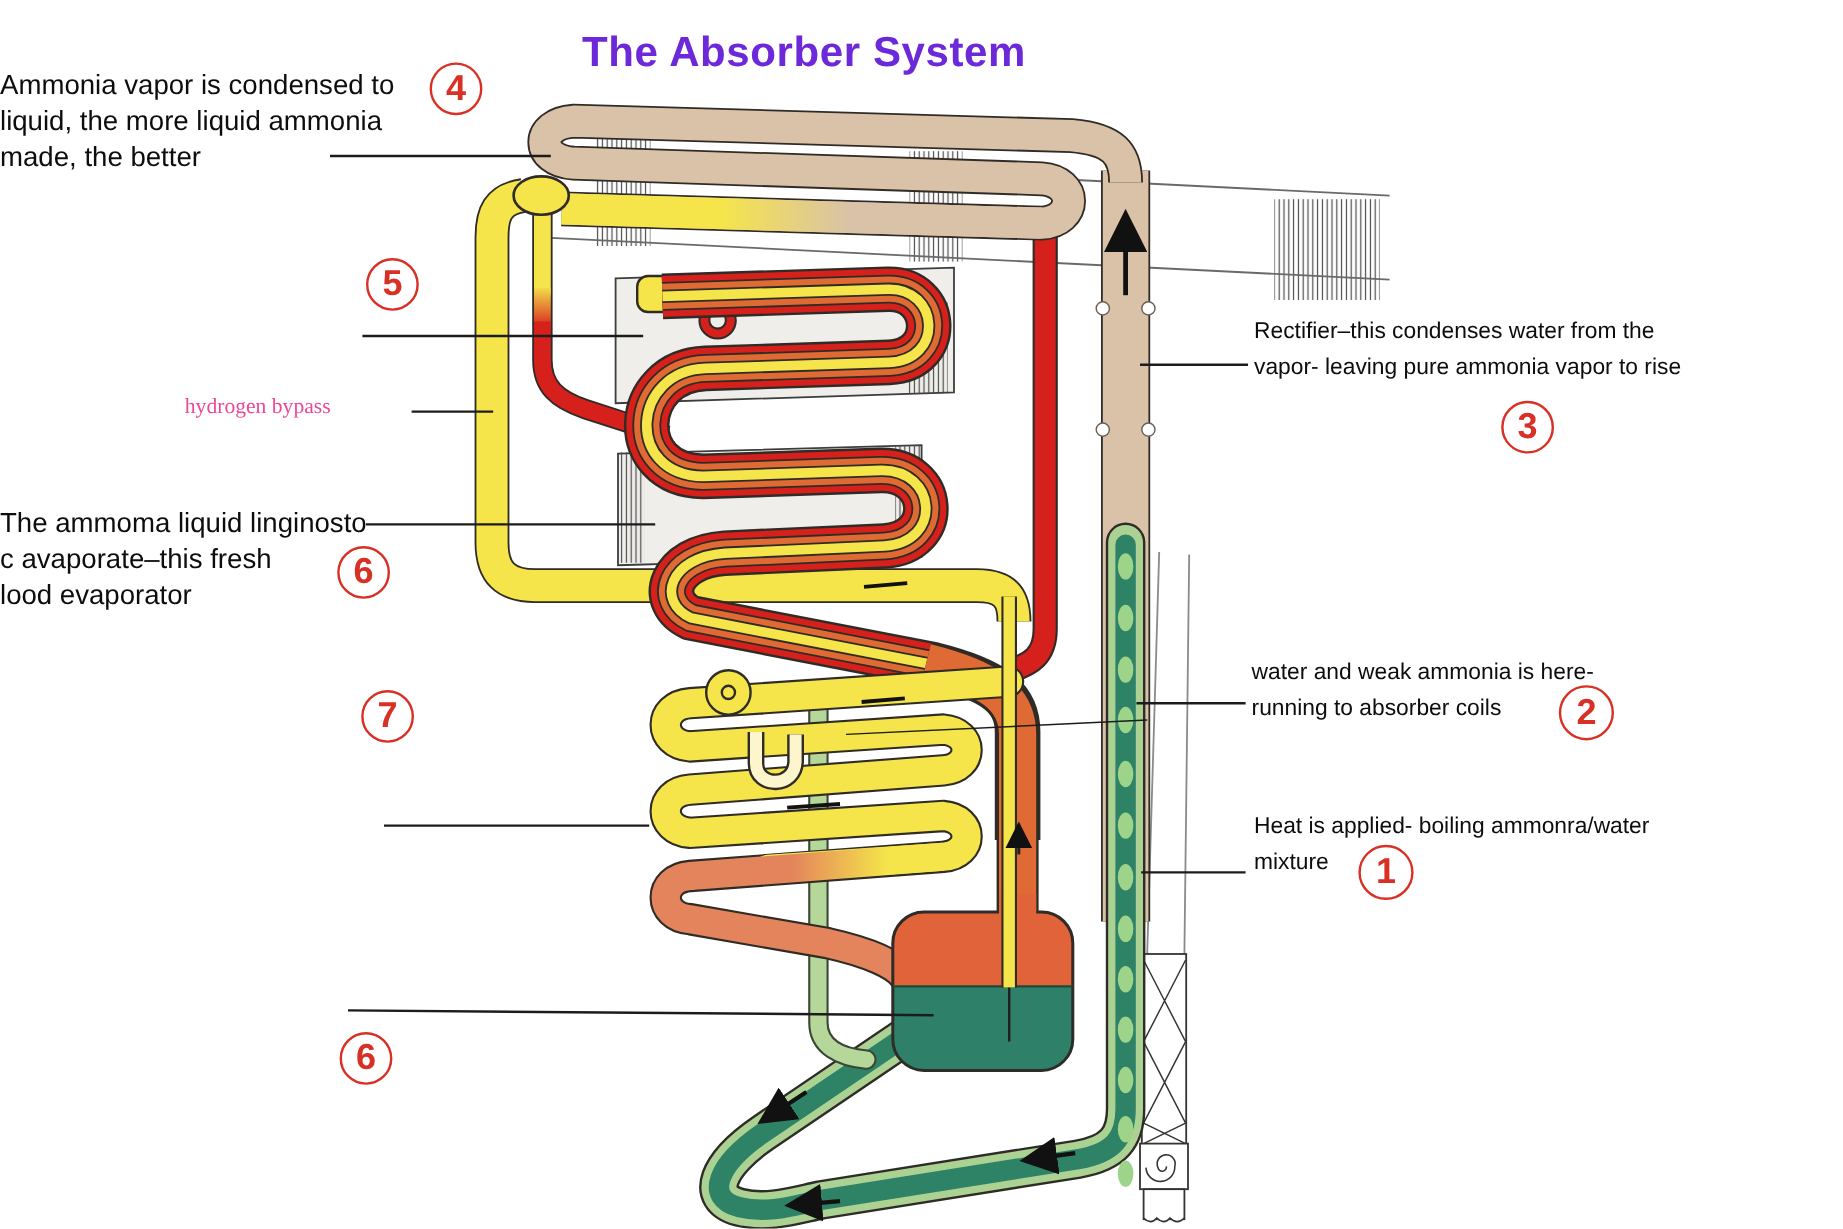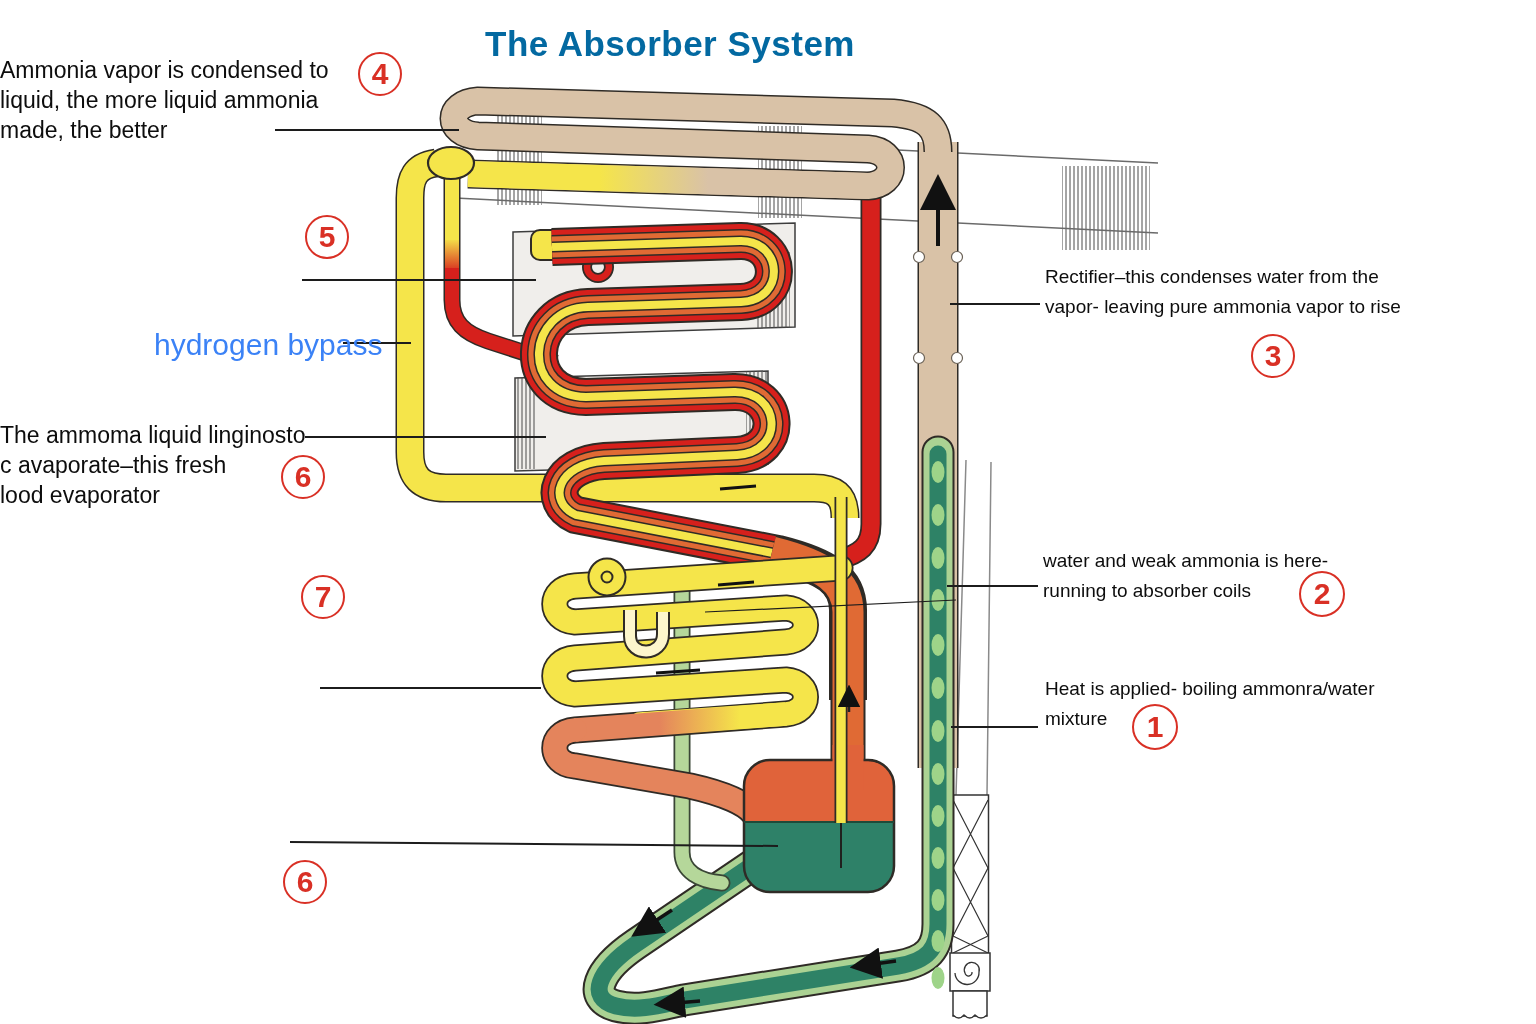--- a/index.html
+++ b/index.html
@@ -2,26 +2,26 @@
 <html><head>
 <meta charset="utf-8">
 <style>
   html,body{margin:0;padding:0;background:#ffffff;}
   #stage{position:relative;width:1536px;height:1024px;background:#ffffff;overflow:hidden;
          font-family:"Liberation Sans",sans-serif;color:#111;}
   #diagram{position:absolute;left:0;top:0;}
   .note{position:absolute;white-space:pre-line;font-size:23px;line-height:30px;color:#0d0d0d;}
   .note.right{font-size:19px;}
   #title{position:absolute;left:340px;top:24px;width:660px;text-align:center;
-         font-size:35px;font-weight:bold;letter-spacing:0.5px;color:#0369a1;}
+         font-size:35px;font-weight:bold;letter-spacing:0.5px;color:#6d28d9;}
   .callout{position:absolute;width:44px;height:44px;border:2.5px solid #d93025;border-radius:50%;
            display:flex;align-items:center;justify-content:center;
            font-size:30px;font-weight:bold;color:#d93025;box-sizing:border-box;background:transparent;}
   .callout.big{width:46px;height:46px;}
-  #hb-label{position:absolute;left:154px;top:328px;font-size:30px;color:#3b82f6;}
+  #hb-label{position:absolute;left:154px;top:328px;font-size:18px;color:#ec4899;font-family:Liberation Serif, serif;}
 </style>
 </head>
 <body>
 
 <div id="stage">
 
   <svg id="diagram" width="1536" height="1024" viewBox="0 0 1536 1024">
     <defs>
       <pattern id="fins" width="4" height="10" patternUnits="userSpaceOnUse">
         <line x1="2" y1="0" x2="2" y2="10" stroke="#4a4a4a" stroke-width="1"></line>

